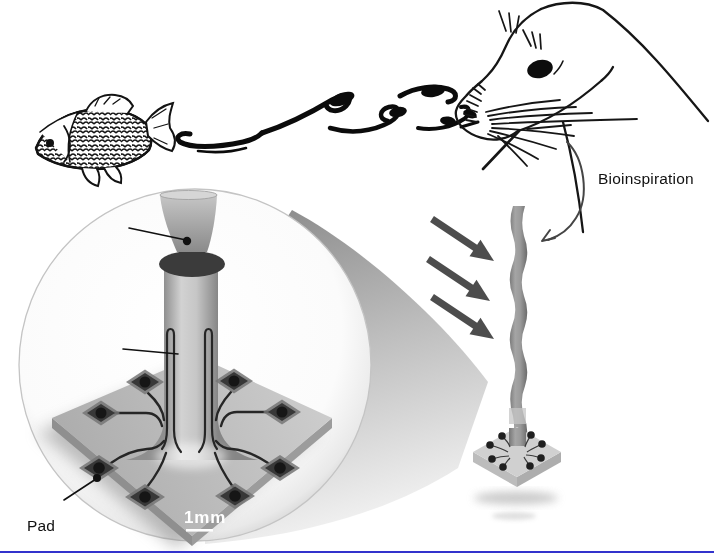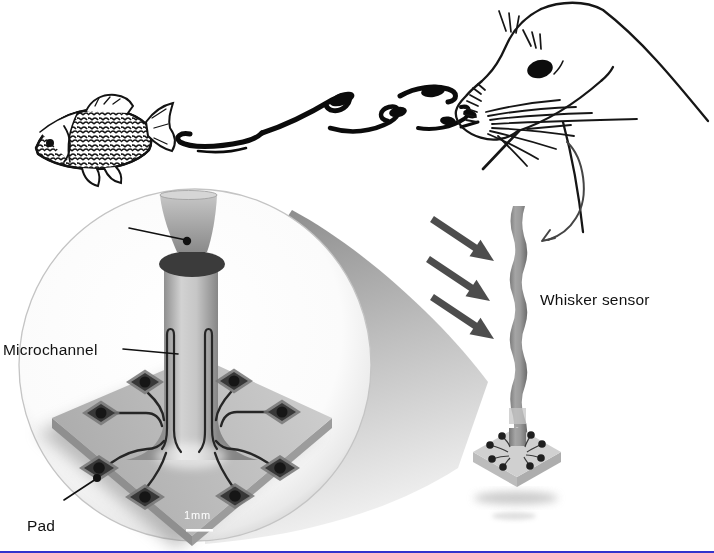--- a/index.html
+++ b/index.html
@@ -11,21 +11,21 @@
     position:relative;width:714px;height:553px;overflow:hidden;
     background:var(--background);
     font-family:"Liberation Sans","DejaVu Sans",sans-serif;
   }
   .canvas svg{position:absolute;left:0;top:0;}
   .label{
     position:absolute;color:var(--ink);font-size:15.5px;line-height:1.1;
     white-space:nowrap;letter-spacing:.2px;
   }
   .label.scale{
-    color:var(--scale-bar-text);font-size:11px;font-weight:400;letter-spacing:.8px;
+    color:var(--scale-bar-text);font-size:17px;font-weight:700;letter-spacing:.8px;
   }
   .bottom-rule{
     position:absolute;left:0;right:0;bottom:0;height:2px;
     background:var(--bottom-rule);
   }
 </style>
 </head>
 <body>
 
 <div class="canvas">
@@ -280,19 +280,18 @@
     <g>
           <line x1="123" y1="349" x2="178" y2="354"></line>
         </g>
     <g>
           <line x1="64" y1="500" x2="96" y2="479"></line>
           <circle cx="97" cy="478" r="4" stroke="none"></circle>
         </g>
   </g>
 </svg>
 
-  <div class="label" style="left:3px;top:341px">Microchannel</div>
   <div class="label" style="left:27px;top:517px">Pad</div>
-  <div class="label" style="left:540px;top:291px">Whisker sensor</div>
+  <div class="label" style="left:598px;top:170px">Bioinspiration</div>
   <div class="label scale" style="left:184px;top:509px">1mm</div>
 
   <div class="bottom-rule"></div>
 </div>
 
 </body></html>

